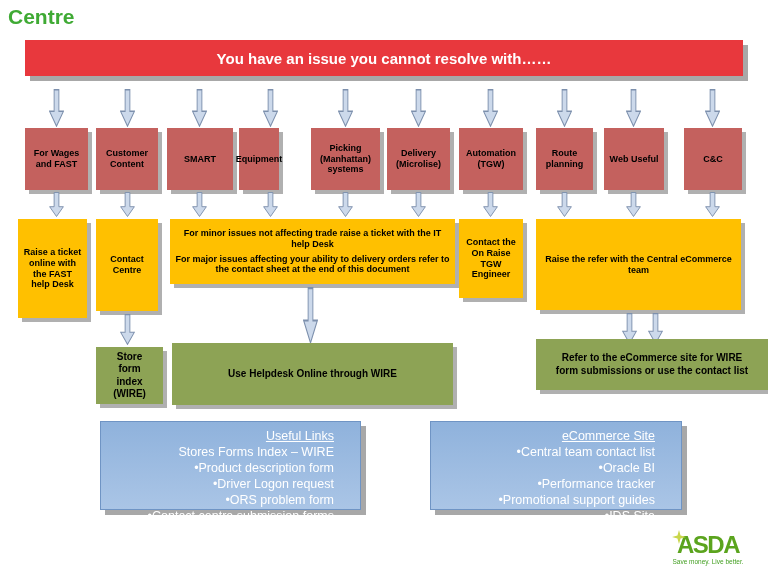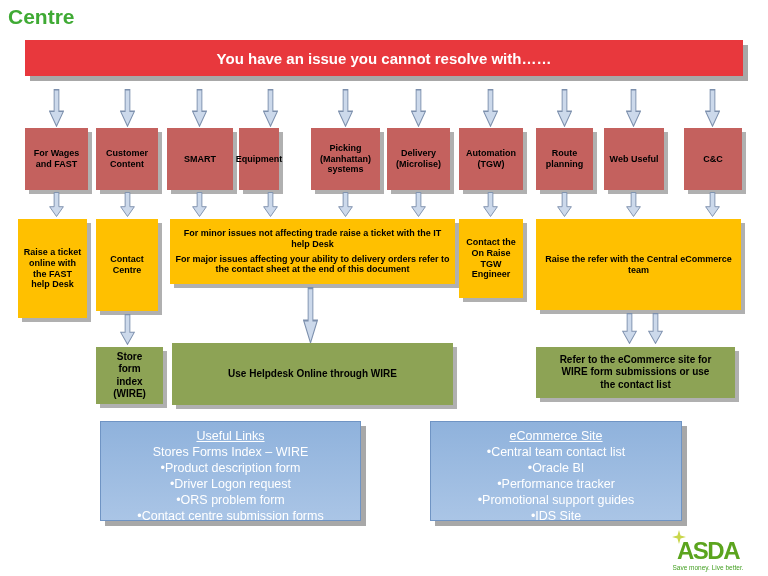--- a/index.html
+++ b/index.html
@@ -21,32 +21,32 @@
   .box {
     position:absolute; display:flex; align-items:center; justify-content:center;
     text-align:center; font-weight:bold; color:#000;
     box-shadow:4px 4px 0 #b0b0b0; line-height:1.22;
   }
   .sys { background:var(--box-salmon,#c4615e); font-size:9px; padding:2px; top:128px; height:62px; }
   .act { background:var(--box-yellow,#ffc000); font-size:9px; padding:5px; }
   .act.multi { flex-direction:column; gap:4px; }
   .res { background:var(--box-green,#8da355); font-size:10px; padding:18px; }
   .panel {
-    position:absolute; top:421px; height:100px;
+    position:absolute; top:421px; height:89px;
     background:linear-gradient(180deg,var(--box-blue,#8fb2dc) 0%, #aac5e6 100%);
     border:1px solid #6f94c4; box-shadow:5px 5px 0 #a8a8a8;
-    color:#fff; padding:6px 4px; font-size:12.5px; line-height:1.28; text-align:center;
+    color:#fff; padding:6px 26px; font-size:12.5px; line-height:1.28; text-align:right;
   }
   .panel .hdr { text-decoration:underline; }
   .arrow { position:absolute; width:15px; display:block; }
   #asda-logo { position:absolute; left:662px; top:533px; width:92px; text-align:center; }
   #asda-star { position:absolute; left:10px; top:-3px; }
   #asda-word {
     font-size:24px; font-weight:800; letter-spacing:-1.5px; line-height:1;
-    color:var(--asda-green,#5ba41e); margin-top:6px;
+    color:var(--asda-green,#5ba41e); 
   }
   #asda-tagline { font-size:6.5px; color:#44a023; margin-top:1px; white-space:nowrap; }
 </style>
 </head>
 <body>
 
 <svg width="0" height="0" style="position:absolute">
   <defs>
     <symbol id="arrow-shape" viewBox="0 0 24 40" preserveAspectRatio="none">
       <path d="M8.2 0.8 L15.8 0.8 L15.8 23.5 L23 23.5 L12 39.2 L1 23.5 L8.2 23.5 Z" fill="#ccd9eb" stroke="#7d90ad" stroke-width="1.5"></path>
@@ -150,21 +150,21 @@
     </svg>
   <svg class="arrow" style="left:622px;top:313px;height:31px">
       <use href="#arrow-shape"></use>
     </svg>
   <svg class="arrow" style="left:648px;top:313px;height:31px">
       <use href="#arrow-shape"></use>
     </svg>
 
   <div class="box res" style="left:96px;top:347px;width:67px;height:57px">Store form index (WIRE)</div>
   <div class="box res" style="left:172px;top:343px;width:281px;height:62px">Use Helpdesk  Online through WIRE</div>
-  <div class="box res" style="left:536px;top:347px;width:199px;height:51px">Refer to the eCommerce site for WIRE form submissions or use the contact list</div>
+  <div class="box res" style="left:536px;top:339px;width:232px;height:51px">Refer to the eCommerce site for WIRE form submissions or use the contact list</div>
 
   <div class="panel" style="left:100px;width:261px">
     <div class="hdr">Useful Links</div>
     <div>Stores Forms Index – WIRE</div>
     <div>•Product description form</div>
     <div>•Driver Logon request</div>
     <div>•ORS problem form</div>
     <div>•Contact centre submission forms</div>
   </div>
 

